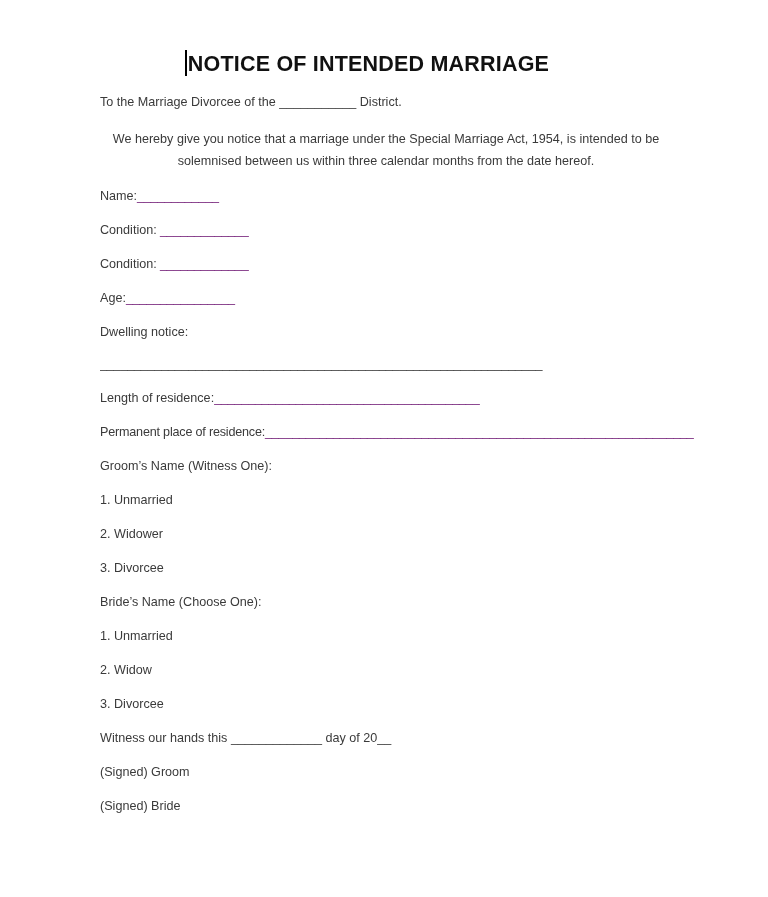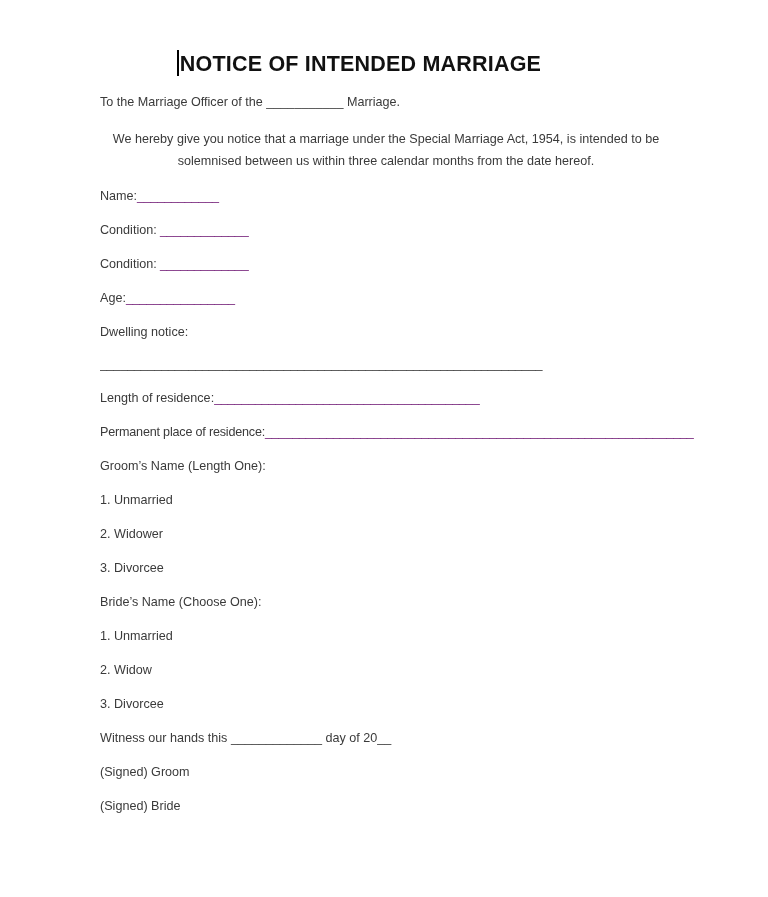--- a/index.html
+++ b/index.html
@@ -18,21 +18,21 @@
     width: 768px;
     height: 897px;
     background: #ffffff;
     overflow: hidden;
     box-sizing: border-box;
   }
 
   
   .title-row {
     position: absolute;
-    left: 0;
+    left: 8px;
     top: 50px;
     width: 718px;
     text-align: center;
     white-space: nowrap;
   }
   .caret {
     display: inline-block;
     width: 2px;
     height: 26px;
     background: #000000;
@@ -92,41 +92,41 @@
 <body>
 
 <div class="page">
 
   <div class="title-row">
     <span class="caret"></span><span class="doc-title">NOTICE OF INTENDED MARRIAGE</span>
   </div>
 
   <div class="body">
 
-    <p class="line">To the Marriage Officer of the ___________ Marriage.</p>
+    <p class="line">To the Marriage Divorcee of the ___________ District.</p>
 
     <p class="para">We hereby give you notice that a marriage under the Special Marriage Act, 1954,  is intended to be solemnised between us within three calendar months from the date hereof.</p>
 
     <p class="line"><span>Name:</span><span class="blank">____________</span></p>
 
     <p class="line"><span>Condition:</span><span class="blank"> _____________</span></p>
 
     <p class="line"><span>Condition:</span><span class="blank"> _____________</span></p>
 
     <p class="line"><span>Age:</span><span class="blank">________________</span></p>
 
     <p class="line" style="margin-bottom:12px;">Dwelling notice:</p>
 
     <p class="ruleline">_________________________________________________________________</p>
 
     <p class="line"><span>Length of residence:</span><span class="blank">_______________________________________</span></p>
 
     <p class="ruleline"><span>Permanent place of residence:</span><span class="blank">_______________________________________________________________</span></p>
 
-    <p class="line">Groom’s Name (Length One):</p>
+    <p class="line">Groom’s Name (Witness One):</p>
     <p class="line">1. Unmarried</p>
     <p class="line">2. Widower</p>
     <p class="line">3. Divorcee</p>
 
     <p class="line">Bride’s Name (Choose One):</p>
     <p class="line">1. Unmarried</p>
     <p class="line">2. Widow</p>
     <p class="line">3. Divorcee</p>
 
     <p class="line">Witness our hands this _____________ day of 20__</p>

